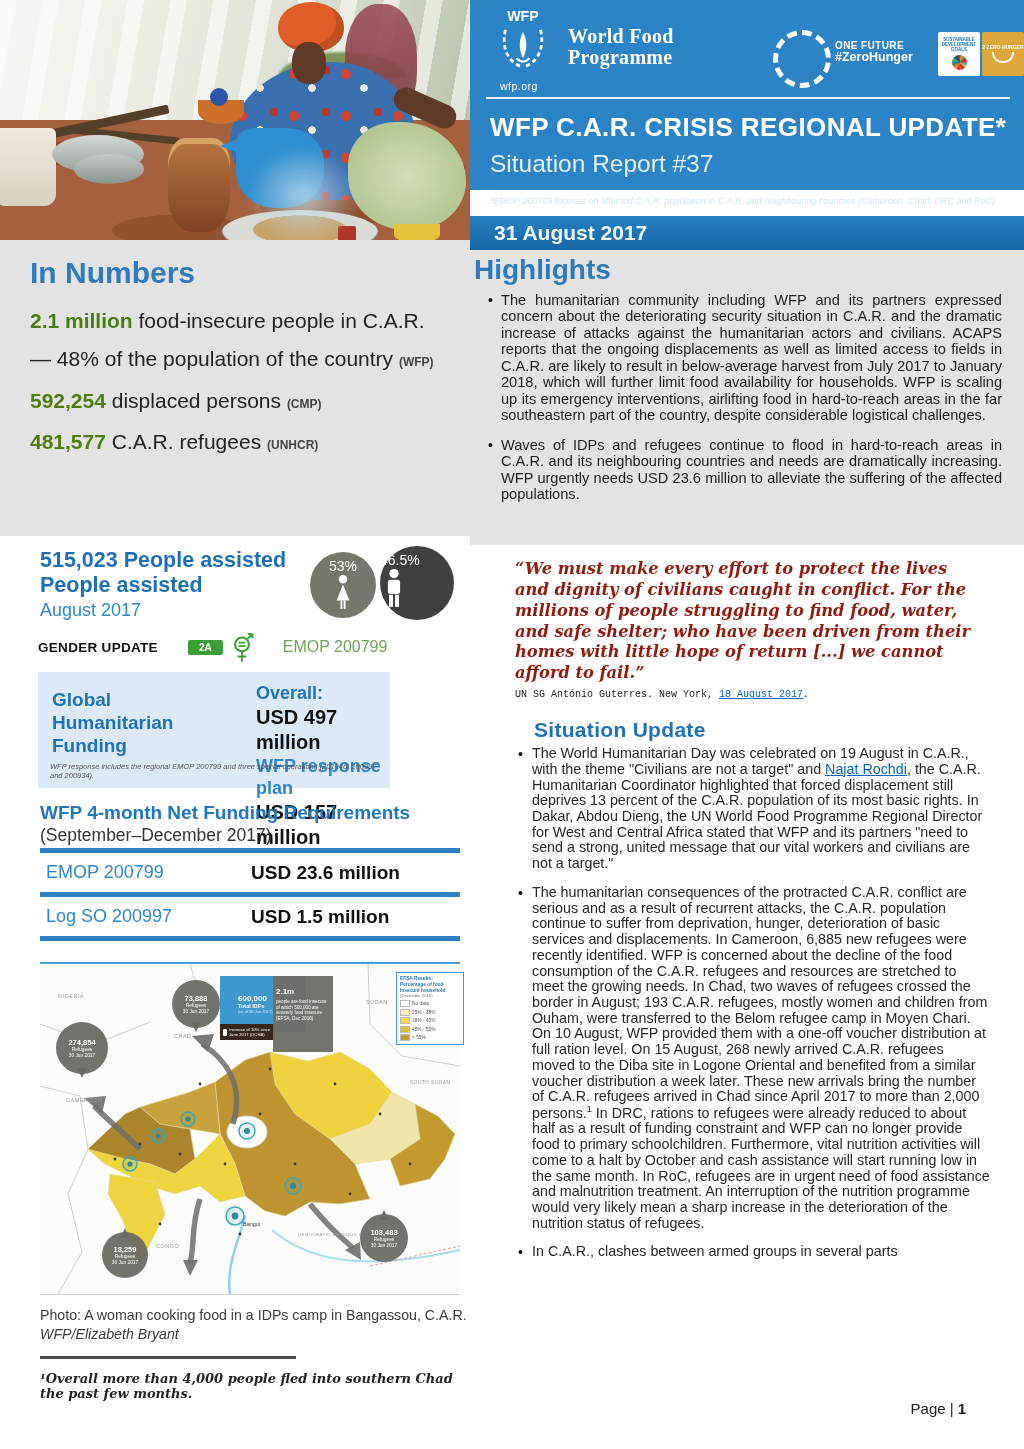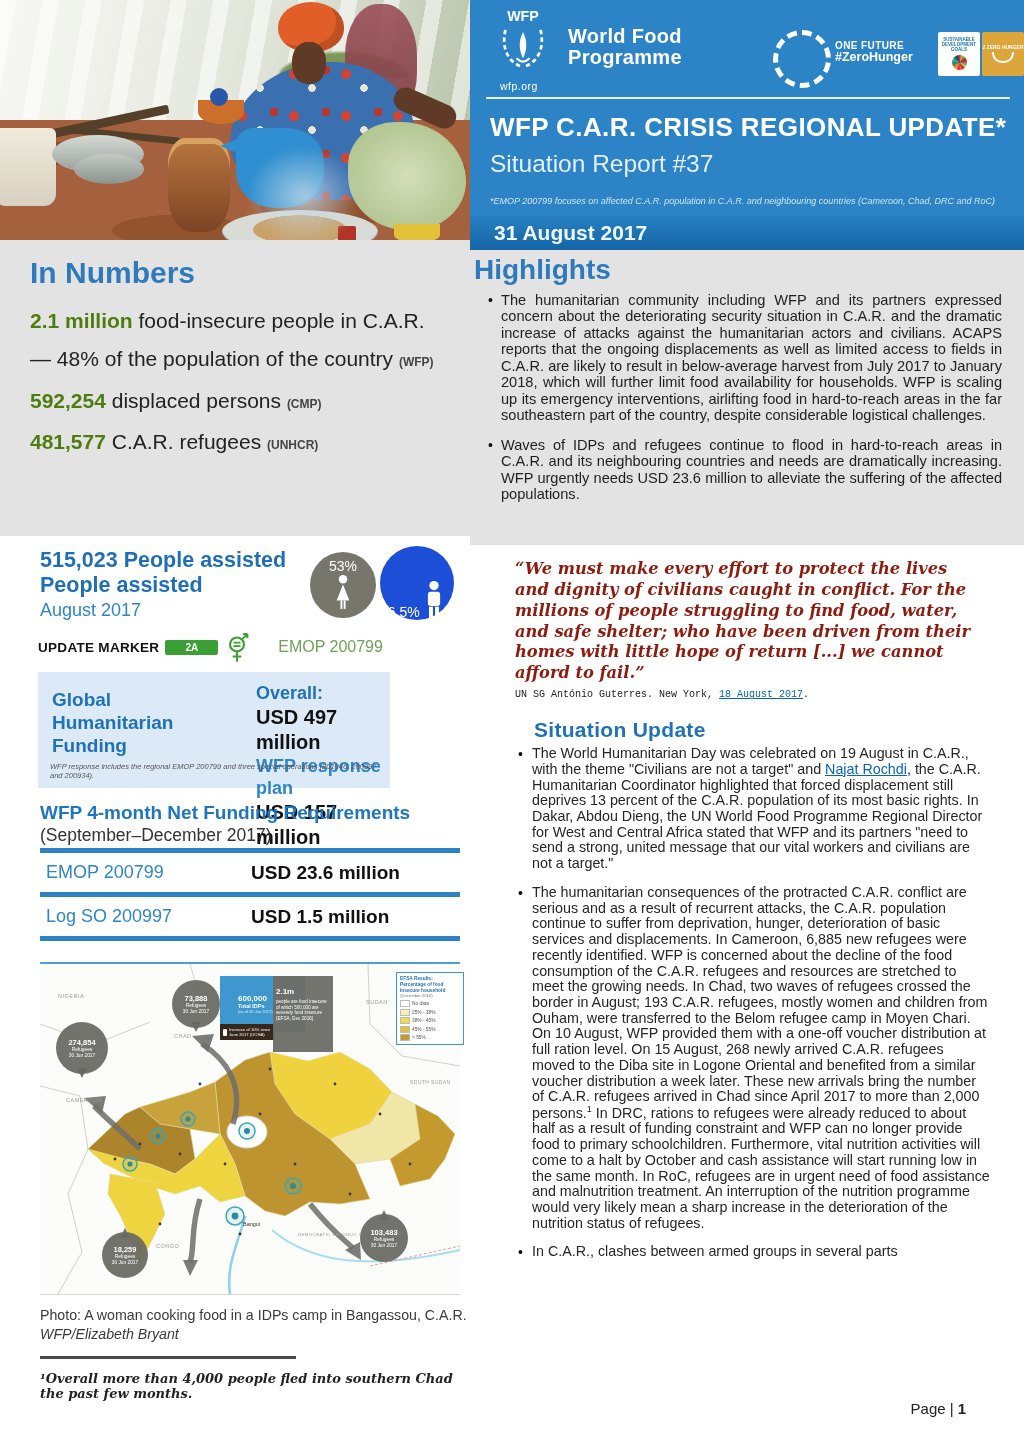--- a/index.html
+++ b/index.html
@@ -53,24 +53,24 @@
   .photo .potL2{position:absolute;left:74px;top:154px;width:70px;height:30px;border-radius:50%;
     background:linear-gradient(#c4c9c4,#8b938f);}
   .photo .bucket{position:absolute;left:-6px;top:128px;width:62px;height:78px;border-radius:6px 6px 12px 12px;
     background:linear-gradient(#f0eadd,#d8d1c1);}
   .photo .bowlY{position:absolute;left:394px;top:224px;width:46px;height:18px;background:#e3c23a;border-radius:0 0 40% 40%;}
   .photo .cupR{position:absolute;left:338px;top:226px;width:18px;height:16px;background:#b23327;border-radius:2px;}
   .photo .smoke{position:absolute;left:246px;top:146px;width:115px;height:100px;filter:blur(3px);
     background:radial-gradient(rgba(195,218,232,.8),rgba(195,218,232,0) 70%);}
 
   
-  .header{position:absolute;left:470px;top:0;width:554px;height:250px;background:#2c84c6;color:#fff;}
+  .header{position:absolute;left:470px;top:0;width:554px;height:190px;background:#2c84c6;color:#fff;}
   .logoRow{position:absolute;left:20px;top:8px;right:16px;height:84px;}
   .wfpEmblem{position:absolute;left:0;top:0;width:66px;height:70px;}
-  .wfpName{position:absolute;left:78px;top:18px;font-weight:bold;font-size:20px;line-height:1.05;letter-spacing:.3px;}
+  .wfpName{position:absolute;left:78px;top:18px;font-weight:bold;font-size:20px;line-height:1.05;letter-spacing:.3px;font-family:Liberation Serif, serif;}
   .wfpOrg{position:absolute;left:10px;top:72px;font-size:10.5px;letter-spacing:.5px;}
   .ofRing{position:absolute;left:283px;top:22px;width:48px;height:48px;border:5px dashed #fff;border-radius:50%;}
   .ofText{position:absolute;left:345px;top:32px;font-weight:bold;line-height:1.1;}
   .ofText .l1{font-size:10px;letter-spacing:.4px;}
   .ofText .l2{font-size:12.5px;}
   .sdgA{position:absolute;left:448px;top:24px;width:42px;height:44px;background:#fff;border-radius:2px;
     display:flex;flex-direction:column;align-items:center;justify-content:center;gap:2px;}
   .sdgA .t{font-size:4.5px;font-weight:bold;color:#1b75bb;text-align:center;line-height:1.1;}
   .sdgWheel{width:15px;height:15px;border-radius:50%;
     background:conic-gradient(#e5243b,#dda63a,#4c9f38,#c5192d,#ff3a21,#26bde2,#fcc30b,#a21942,#fd6925,#dd1367,#fd9d24,#bf8b2e,#3f7e44,#0a97d9,#56c02b,#00689d,#19486a,#e5243b);}
@@ -101,26 +101,26 @@
   .hl h1{margin:0 0 6px;font-size:28px;font-weight:bold;color:#2e7abc;}
   .hlB{display:flex;margin:0 0 13px 14px;}
   .hlB .dot{width:13px;font-size:14px;line-height:1.2;color:#111;}
   .hlB .tx{flex:1;font-size:14.6px;line-height:1.13;text-align:justify;color:#1e1e1e;}
 
   
   .paTitle{position:absolute;left:40px;top:548px;font-size:21.5px;font-weight:bold;color:#1f6fb8;line-height:1.15;}
   .paPeriod{position:absolute;left:40px;top:600px;font-size:18px;color:#2e86c8;}
   .circF{position:absolute;left:310px;top:552px;width:66px;height:66px;border-radius:50%;background:#77766c;
     display:flex;flex-direction:column;align-items:center;}
-  .circM{position:absolute;left:380px;top:546px;width:74px;height:74px;border-radius:50%;background:#1d4ed8;
-    display:flex;align-items:flex-end;}
+  .circM{position:absolute;left:380px;top:546px;width:74px;height:74px;border-radius:50%;background:#404040;
+    display:flex;flex-direction:column;align-items:flex-start;}
   .pct{color:#fff;font-weight:normal;font-size:14px;margin-top:6px;}
   .gmRow{position:absolute;left:38px;top:630px;display:flex;align-items:center;gap:6px;}
   .gmLabel{font-size:13.5px;font-weight:800;color:#111;letter-spacing:.3px;}
-  .gmBadge{background:#3aa035;color:#fff;font-size:10px;font-weight:bold;padding:2px 20px;border-radius:2px;}
+  .gmBadge{background:#3aa035;color:#fff;font-size:10px;font-weight:bold;padding:2px 11px;border-radius:2px;margin-left:24px;}
   .gmEmop{font-size:16px;color:#6fa357;margin-left:22px;}
 
   .fundBox{position:absolute;left:38px;top:672px;width:352px;height:116px;background:#dce9f7;}
   .fbTitle{position:absolute;left:14px;top:16px;width:170px;font-size:19px;font-weight:bold;color:#1f72b8;line-height:1.22;}
   .fbRight{position:absolute;left:218px;top:10px;line-height:1.25;}
   .fbRight .bl{font-size:18px;font-weight:bold;color:#1f72b8;}
   .fbRight .bk{font-size:20px;font-weight:bold;color:#111;}
   .fbNote{position:absolute;left:12px;bottom:8px;font-size:7.5px;font-style:italic;color:#555;}
 
   .nfTitle{position:absolute;left:40px;top:802px;font-size:19px;font-weight:bold;color:#1f76bf;}
@@ -290,21 +290,21 @@
   <div class="circM">
     <div class="pct">46.5%</div>
     <svg width="28" height="40" viewBox="0 0 24 36">
       <circle cx="12" cy="5" r="4.2" fill="#fff"></circle>
       <rect x="6.5" y="10.5" width="11" height="13" rx="2.5" fill="#fff"></rect>
       <rect x="7.5" y="24" width="3.6" height="11" fill="#fff"></rect>
       <rect x="12.9" y="24" width="3.6" height="11" fill="#fff"></rect>
     </svg>
   </div>
   <div class="gmRow">
-    <span class="gmLabel">UPDATE MARKER</span>
+    <span class="gmLabel">GENDER UPDATE</span>
     <span class="gmBadge">2A</span>
     <svg width="26" height="34" viewBox="0 0 30 38">
       <circle cx="15" cy="16" r="8" stroke="#3aa035" stroke-width="2.5" fill="none"></circle>
       <path d="M21,10 L27,4 M27,4 h-5 M27,4 v5" stroke="#3aa035" stroke-width="2.2" fill="none"></path>
       <path d="M15,24 V36 M10,30 H20 M11,14 h8 M11,18 h8" stroke="#3aa035" stroke-width="2.2" fill="none"></path>
     </svg>
     <span class="gmEmop">EMOP 200799</span>
   </div>
 
   <div class="fundBox">

